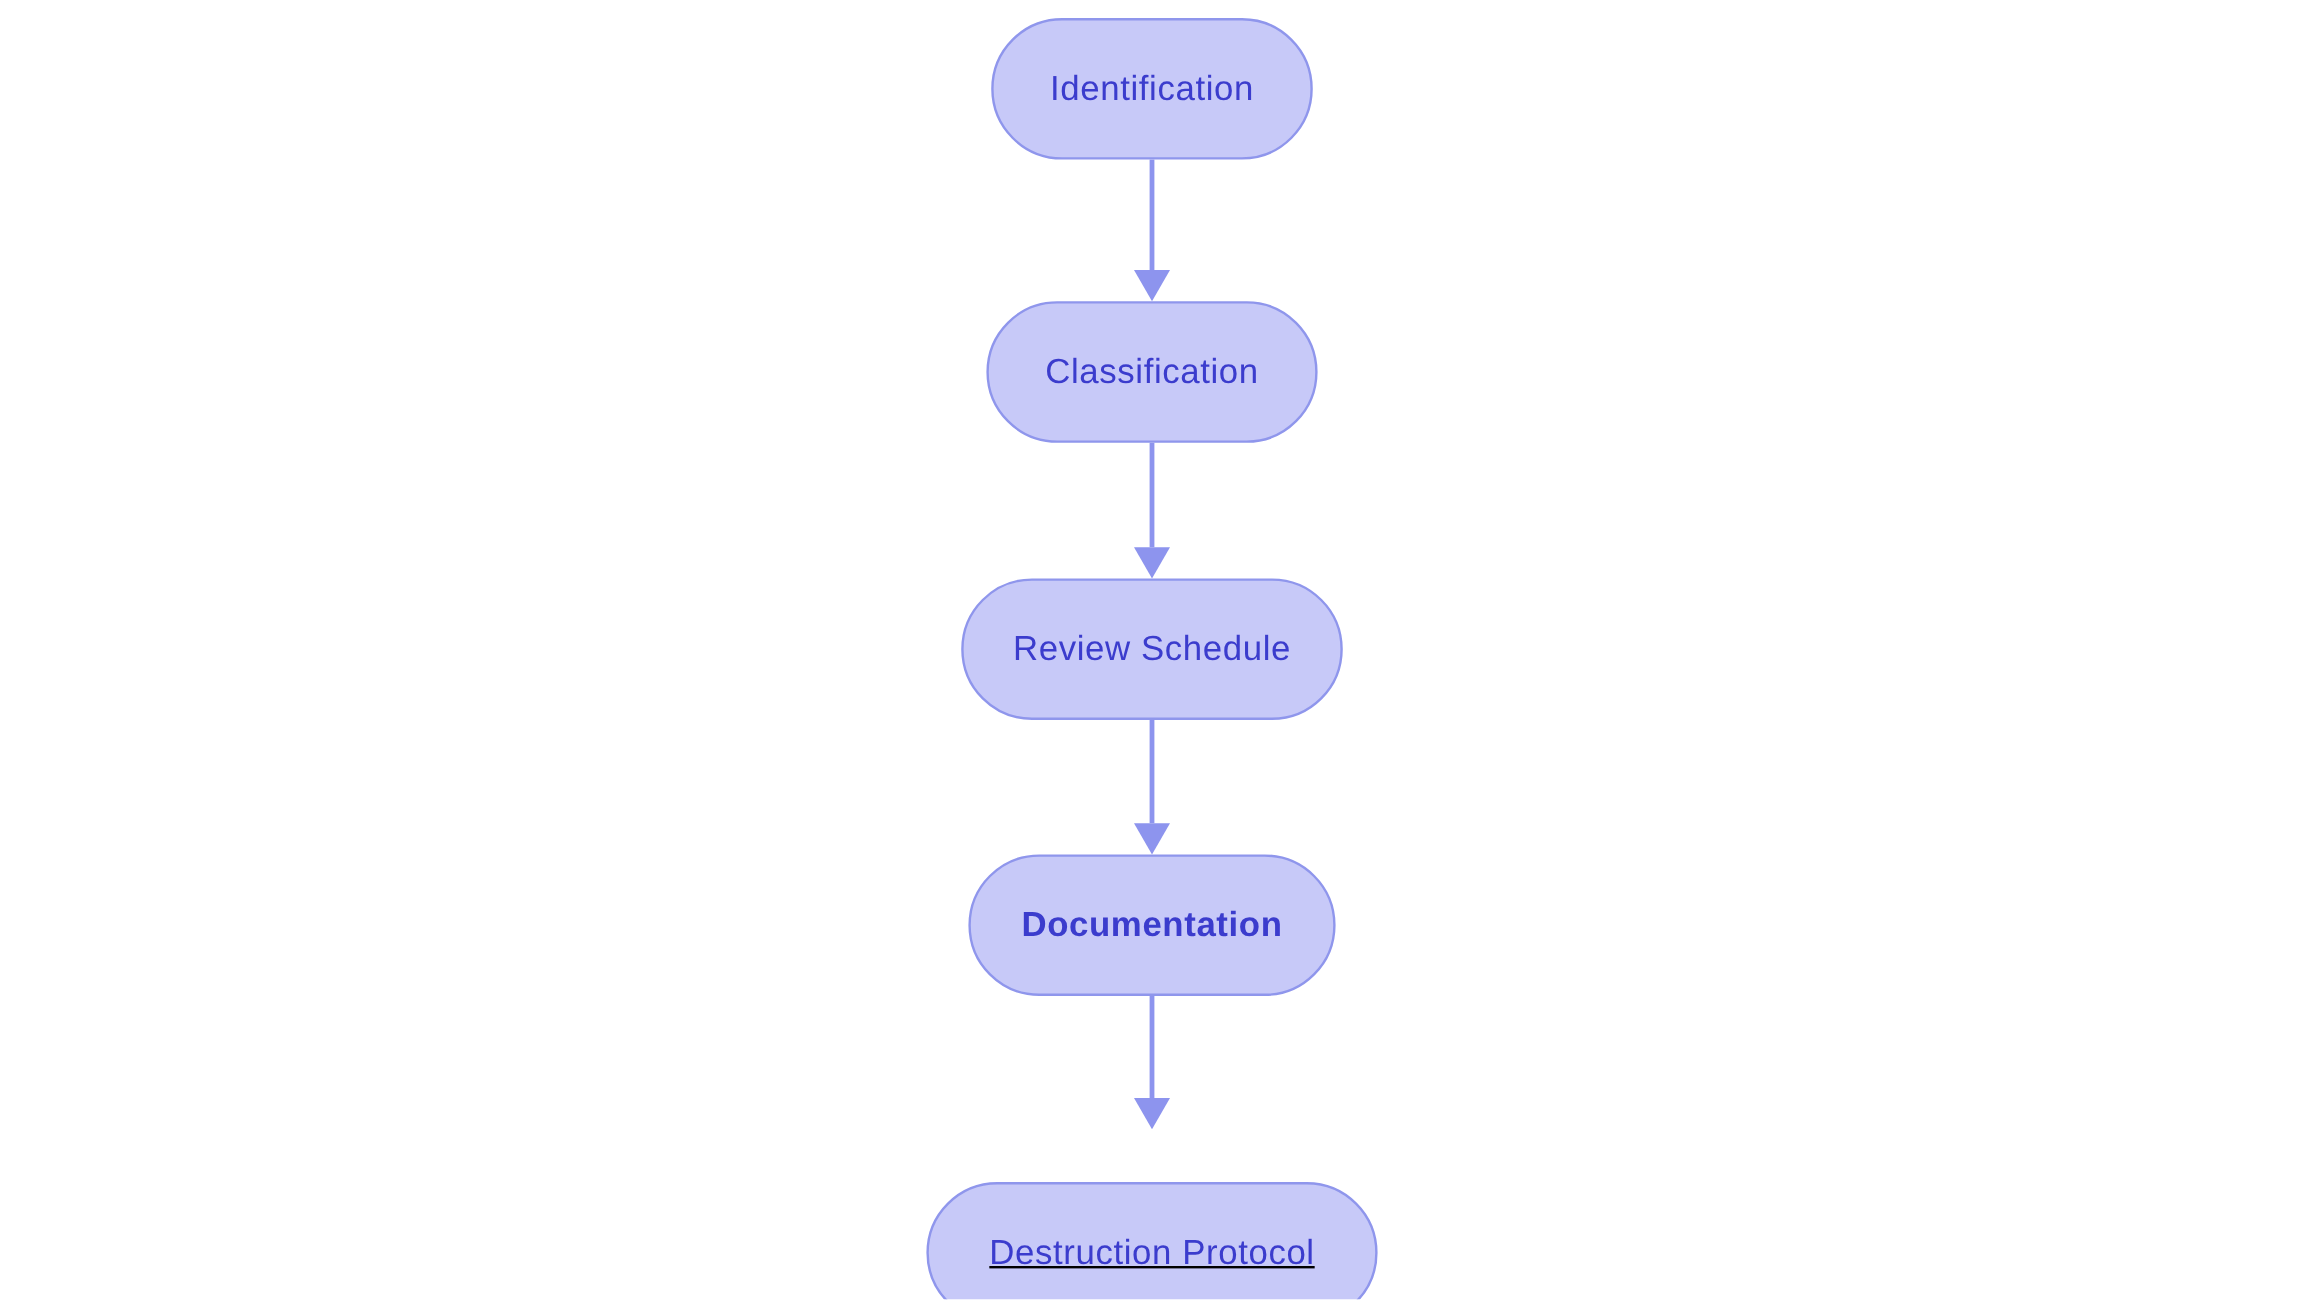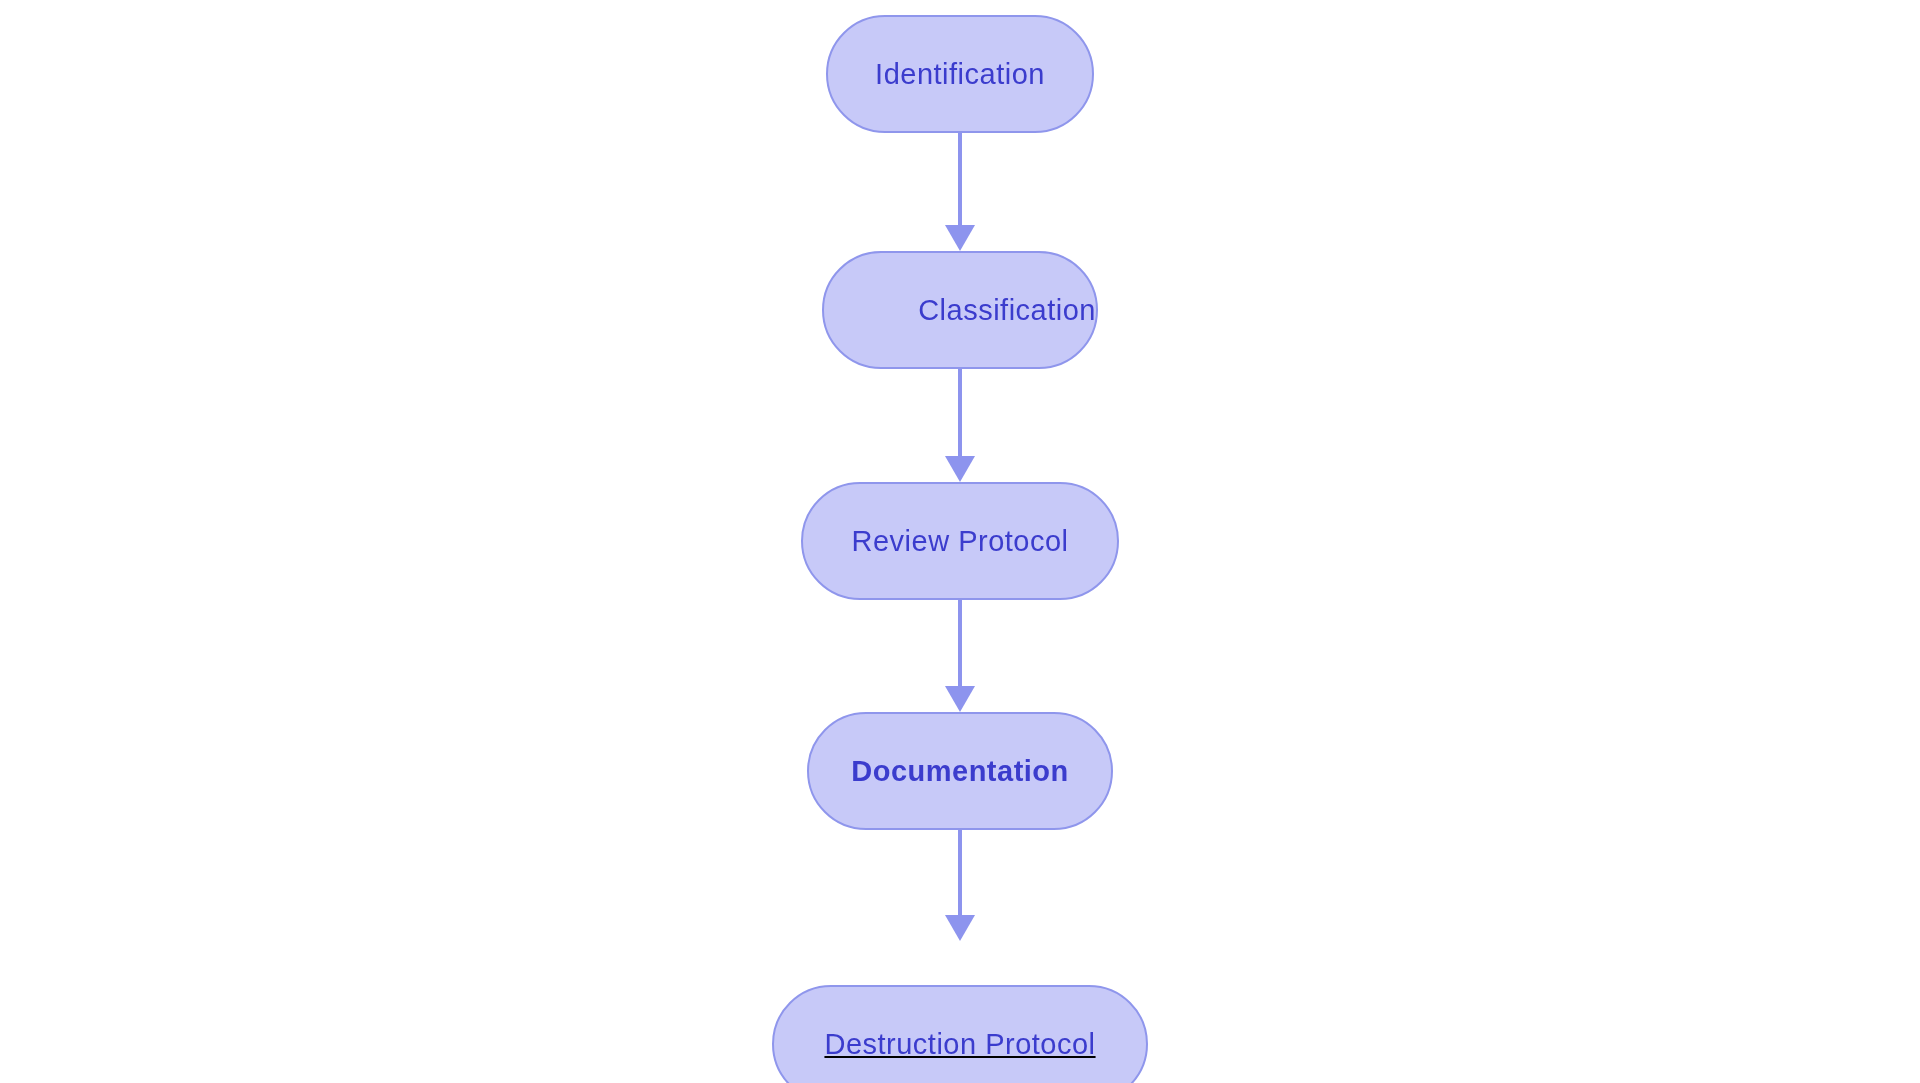--- a/index.html
+++ b/index.html
@@ -26,21 +26,21 @@
     align-items: center;
     justify-content: center;
   }
   .node-label {
     color: var(--node-text, #3b3ccd);
     font-size: 29px;
     letter-spacing: 0.5px;
     white-space: nowrap;
   }
   .n1 { left: 826px; top: 15px;  width: 268px; }
-  .n2 { left: 822px; top: 251px; width: 276px; justify-content: flex-end; }
+  .n2 { left: 822px; top: 251px; width: 276px; }
   .n3 { left: 801px; top: 482px; width: 318px; }
   .n4 { left: 807px; top: 712px; width: 306px; font-weight: bold; }
   .n5 { left: 772px; top: 985px; width: 376px; text-decoration: underline; }
 
   .arrow {
     position: absolute;
     left: 944px;
     width: 32px;
     display: flex;
     flex-direction: column;
@@ -80,21 +80,21 @@
   <div class="node n2">
     <span class="node-label">Classification</span>
   </div>
 
   <div class="arrow a2">
     <div class="arrow-line"></div>
     <div class="arrow-head"></div>
   </div>
 
   <div class="node n3">
-    <span class="node-label">Review Protocol</span>
+    <span class="node-label">Review Schedule</span>
   </div>
 
   <div class="arrow a3">
     <div class="arrow-line"></div>
     <div class="arrow-head"></div>
   </div>
 
   <div class="node n4">
     <span class="node-label">Documentation</span>
   </div>

